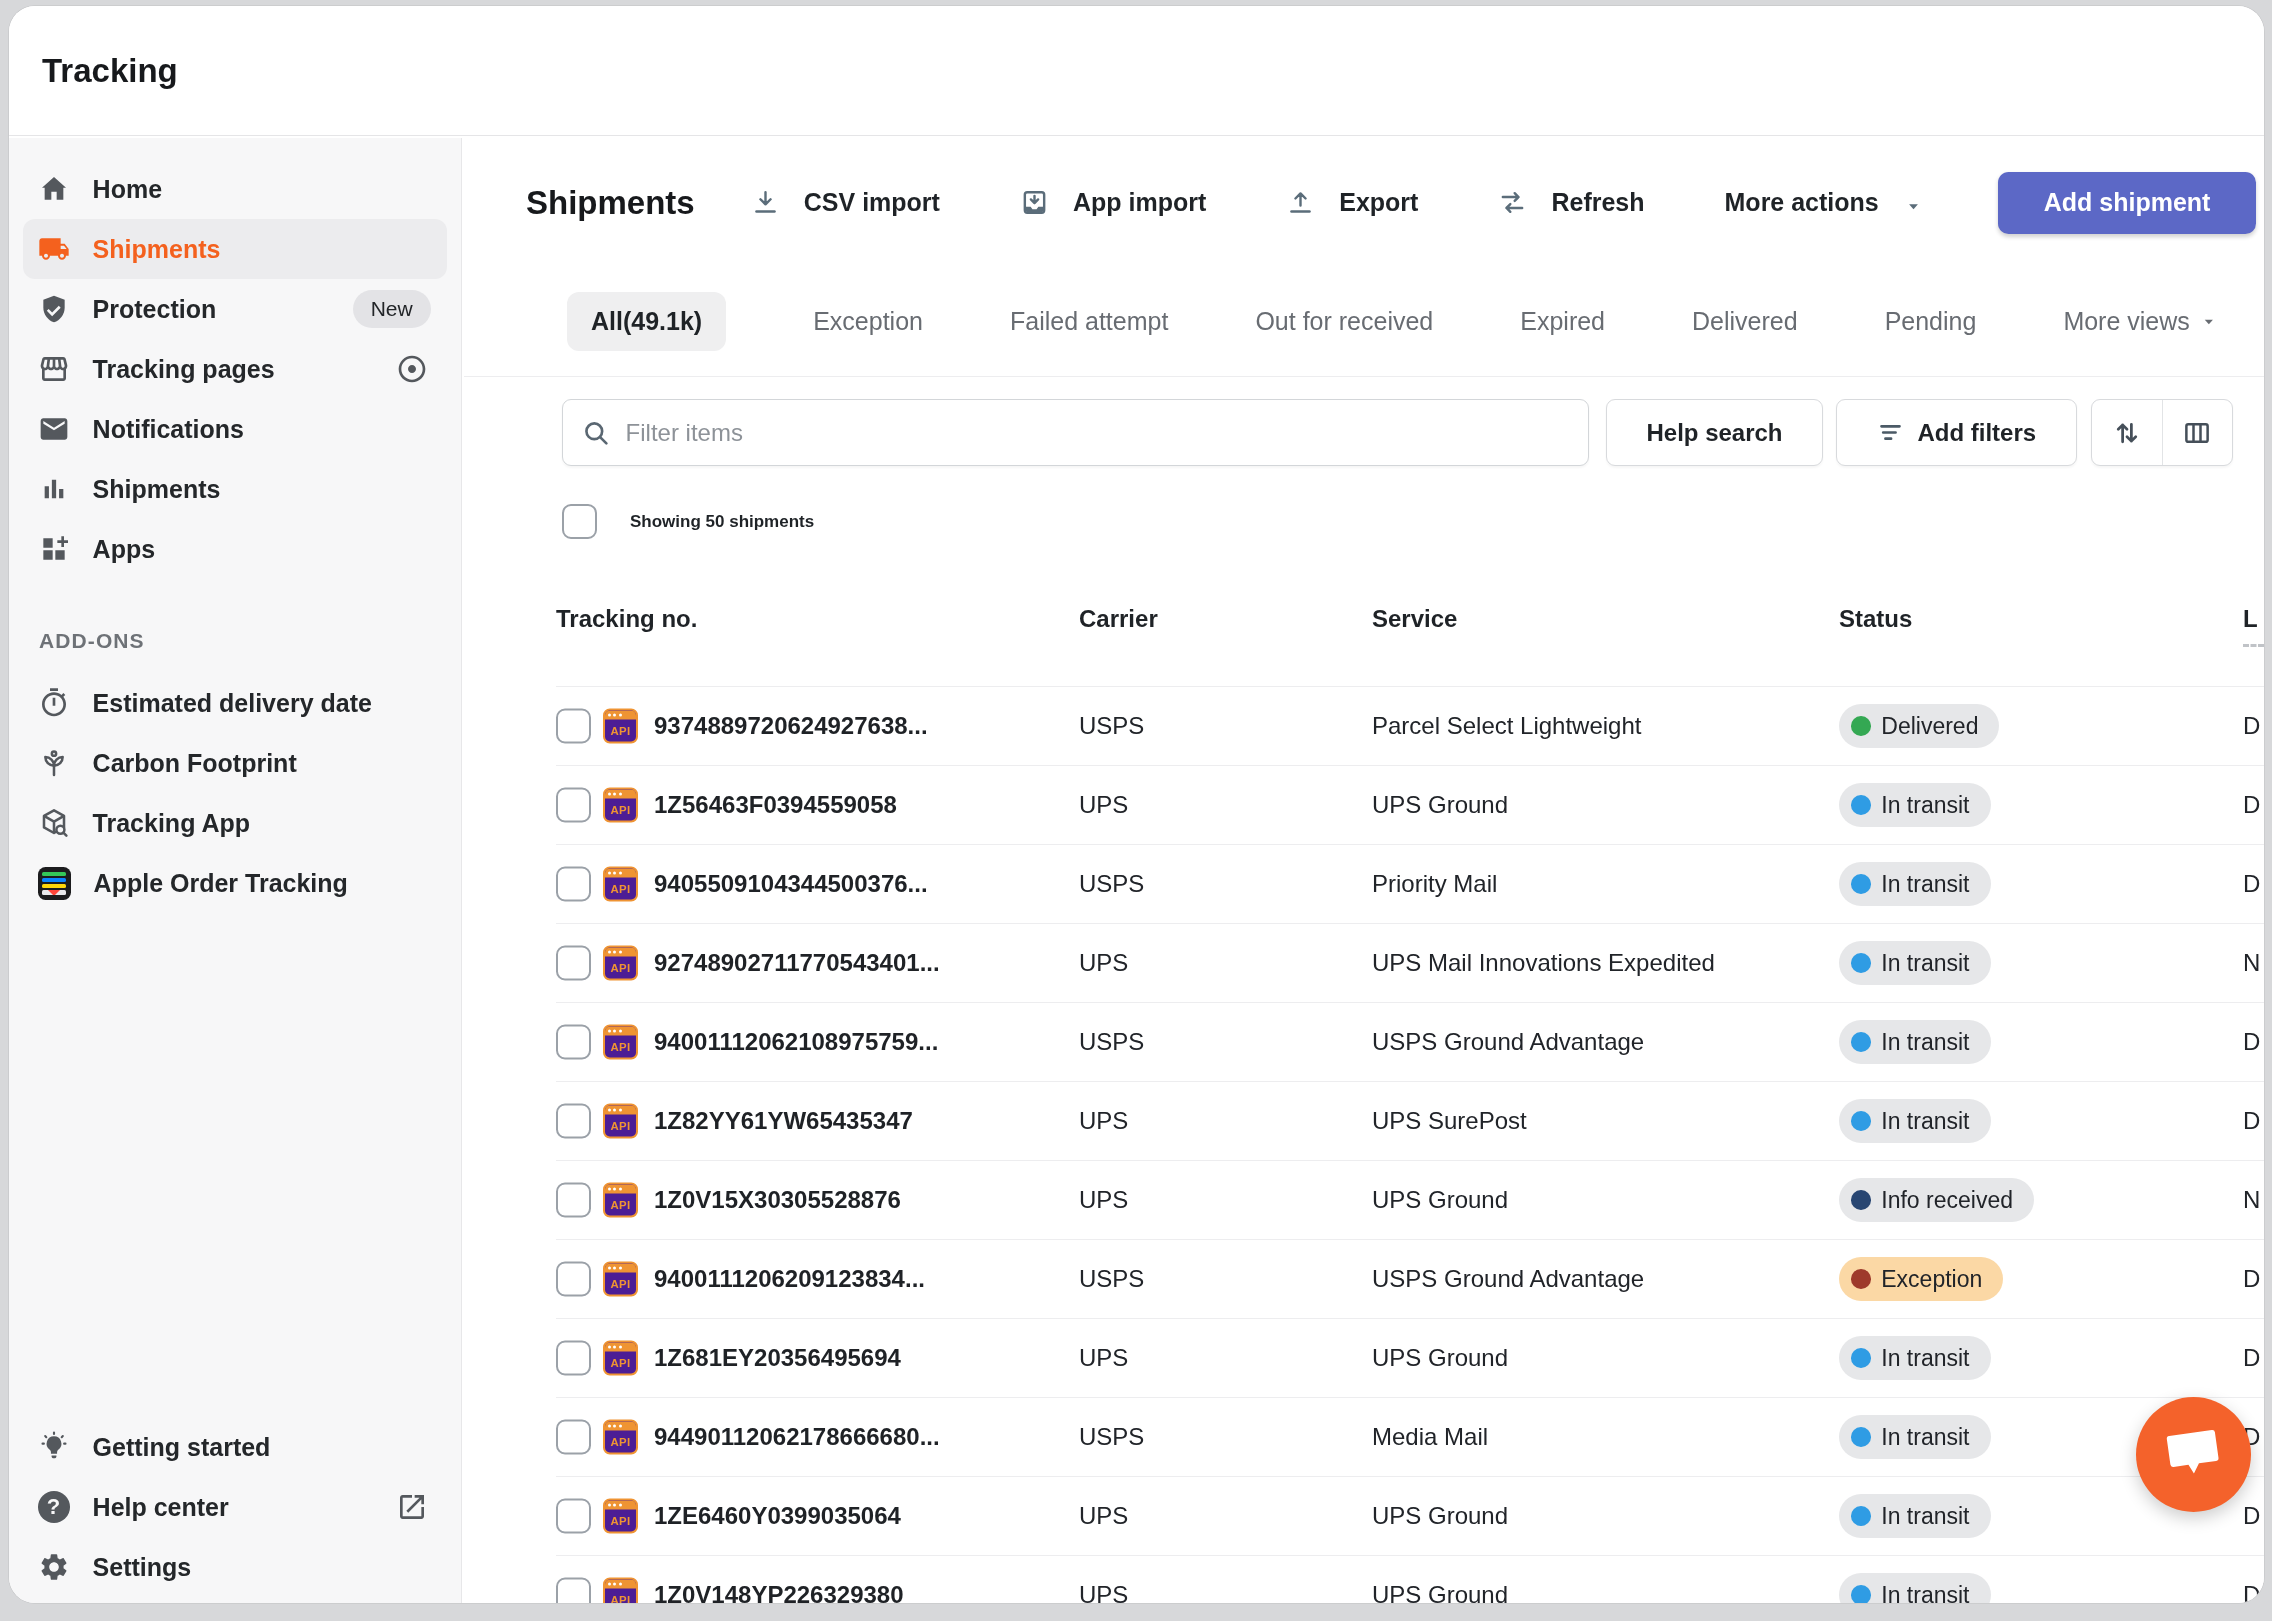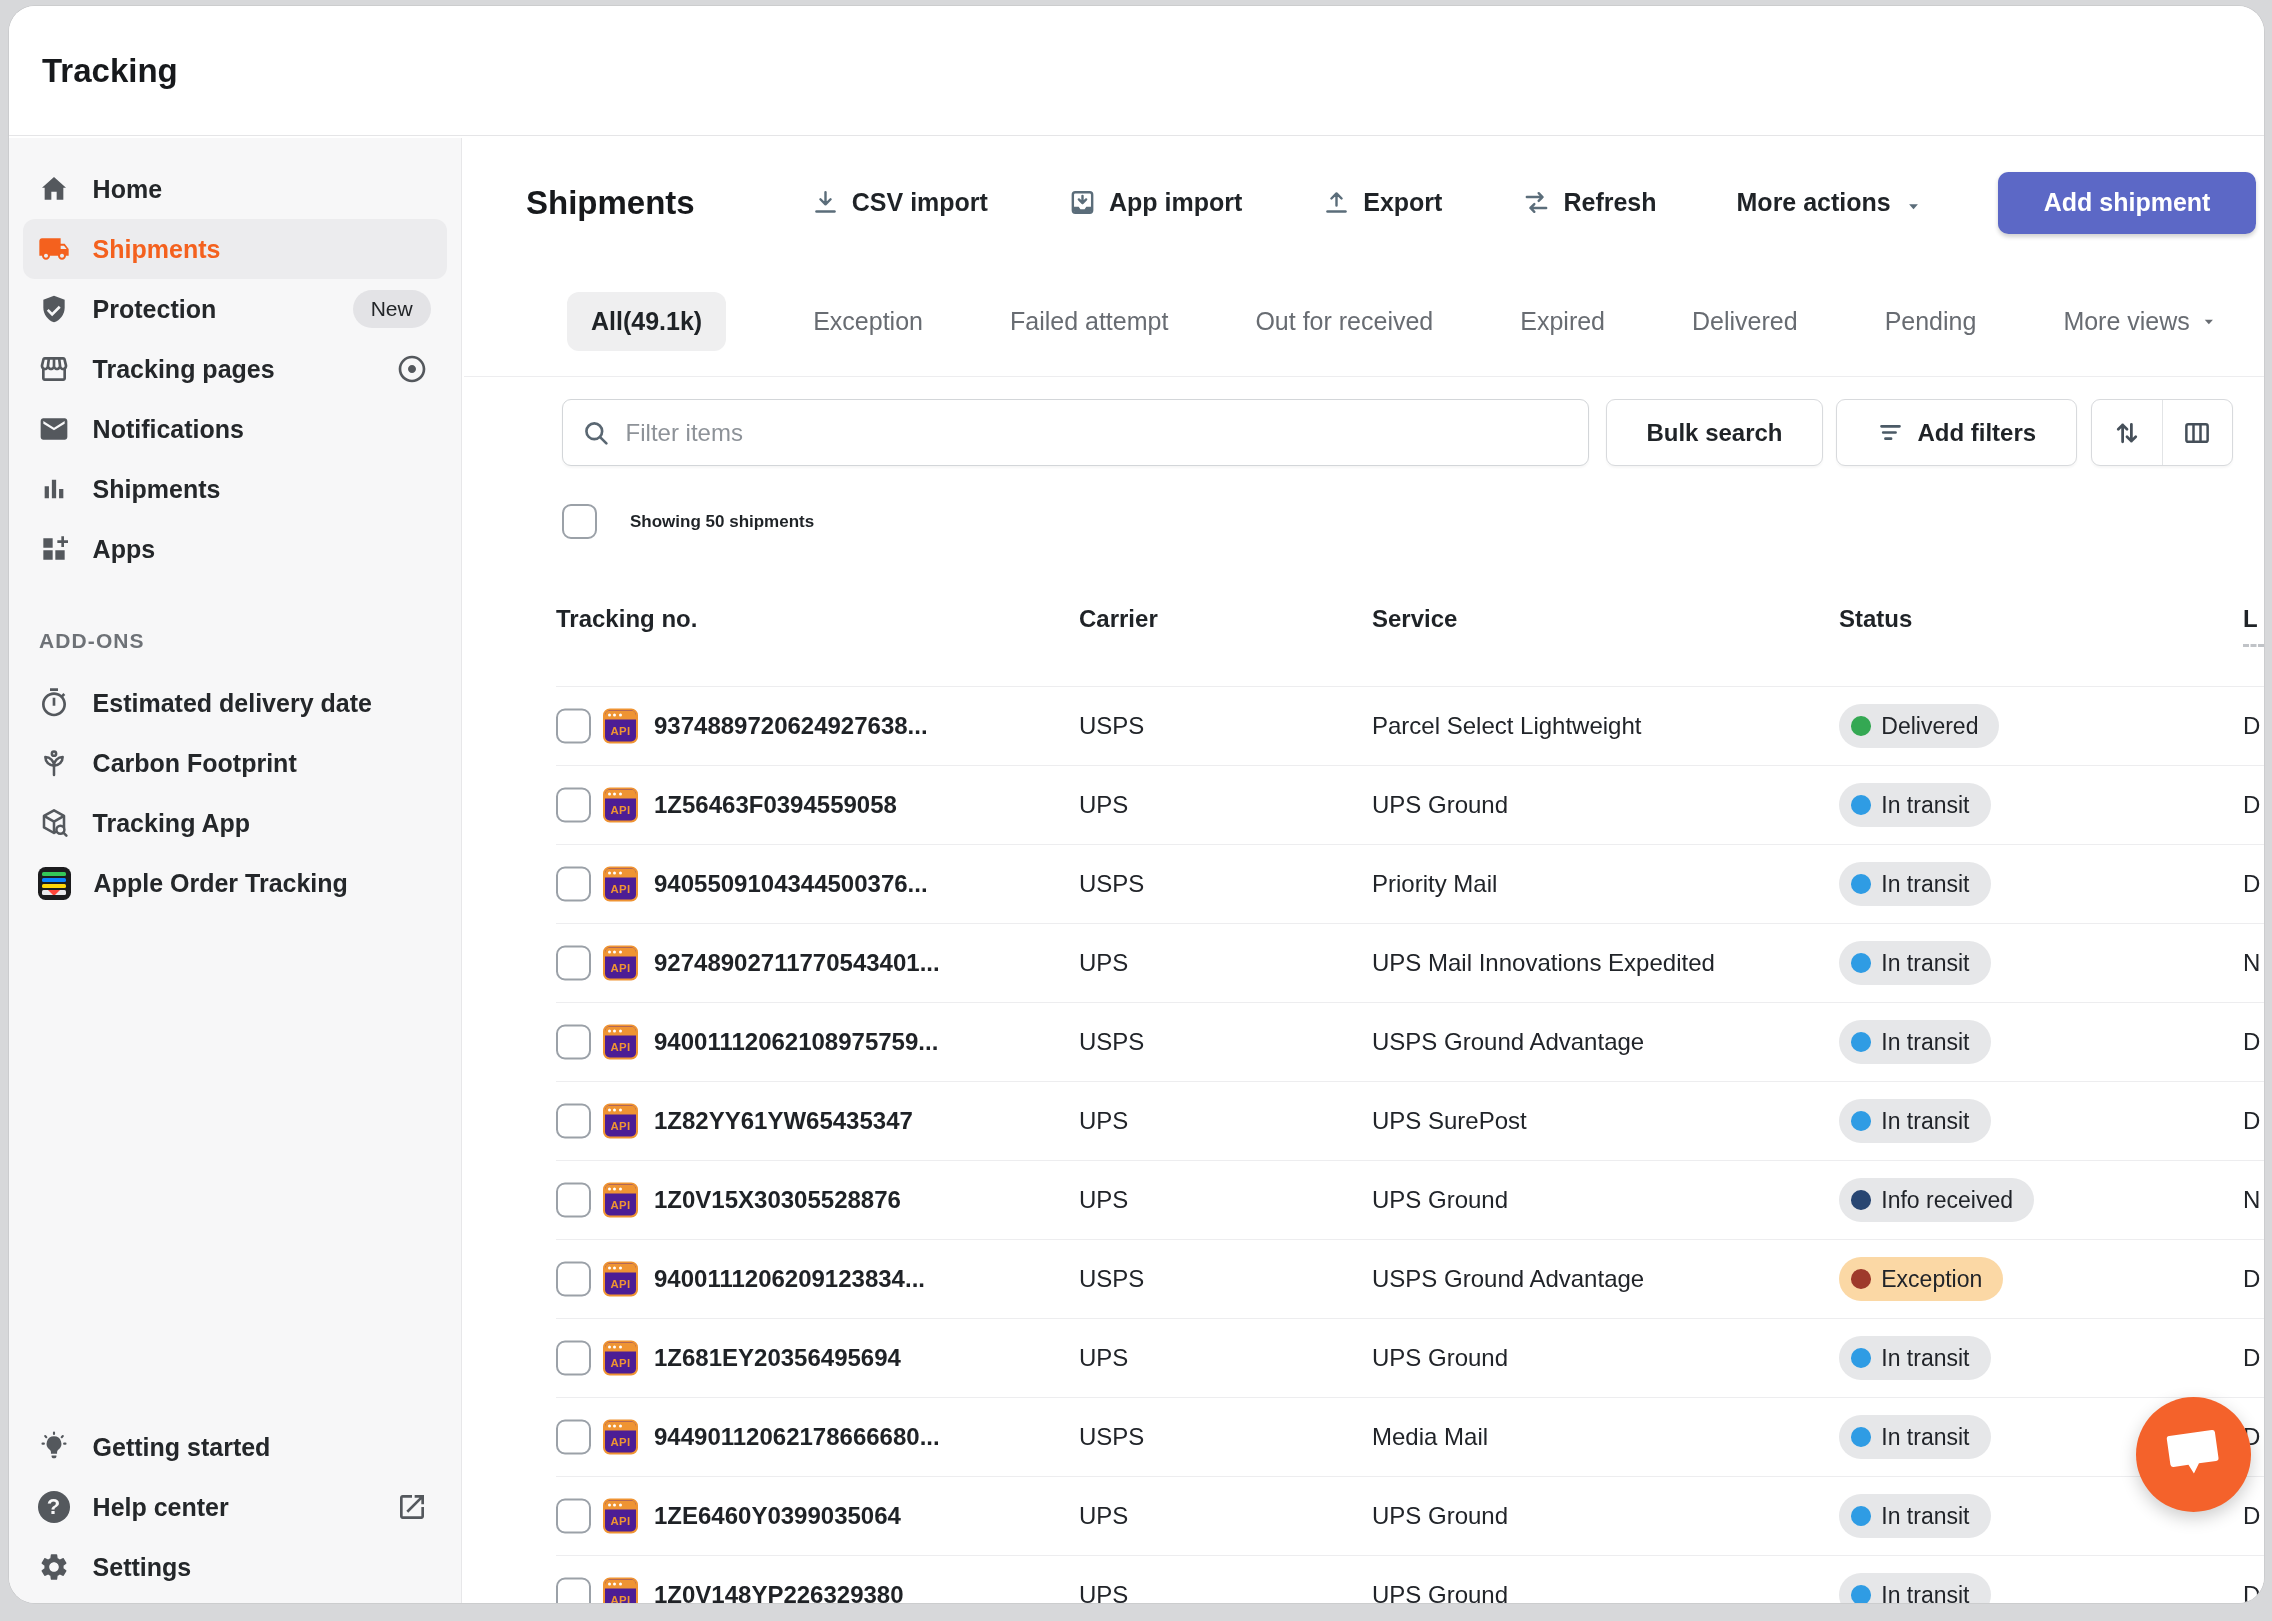--- a/index.html
+++ b/index.html
@@ -52,21 +52,21 @@
   .w-card{flex:1;background:#e9e9ec;border-radius:1.5px;position:relative;overflow:hidden}
   .w-notch{position:absolute;left:50%;top:0;transform:translateX(-50%);width:0;height:0;
            border-left:6px solid transparent;border-right:6px solid transparent;border-top:6px solid #ff453a}
 
   
   .main{position:absolute;left:455px;top:132px;right:0;bottom:0;background:#fff}
   .main-header{position:absolute;top:0;left:0;right:0;height:129px;display:flex;
                align-items:center;padding:0 7.6px 0 62px}
   .main-header h2{font-size:33px;font-weight:700;color:#17191c}
   .header-actions{margin-left:auto;display:flex;align-items:center;gap:68px}
-  .action-btn{display:flex;align-items:flex-end;gap:12px;font-size:25px;font-weight:600;
+  .action-btn{display:flex;align-items:flex-end;gap:24px;font-size:25px;font-weight:600;
               color:#1f2327;background:none;border:none;cursor:pointer;font-family:inherit;white-space:nowrap}
   .action-btn .icon{width:29px;height:29px;color:#5b6d7a}
   .caret{width:21px;height:21px;color:#5b6d7a;display:flex}
   .primary-btn{height:62px;padding:0 46px;background:var(--primary);color:#fff;font-size:25px;
                font-weight:600;border:none;border-radius:10.6px;box-shadow:0 2.3px 4.5px rgba(0,0,0,.18);
                cursor:pointer;font-family:inherit}
 
   .tabs-row{position:absolute;top:129px;left:0;right:0;height:110px;display:flex;align-items:center;
             padding-left:103px;gap:87px;border-bottom:1.5px solid #ededef}
   .tab{font-size:25px;color:#686c72;font-weight:500;cursor:pointer;white-space:nowrap;
@@ -372,21 +372,21 @@
 
     <div class="search-box">
       <span class="icon">
             <svg viewBox="0 0 24 24" fill="none" stroke="currentColor" stroke-width="2.2">
               <circle cx="11" cy="11" r="6.5"></circle>
               <path d="M15.8 15.8L21 21" stroke-linecap="round"></path>
             </svg>
           </span>
       <input type="text" placeholder="Filter items" style="">
     </div>
-    <button class="btn-outline bulk-btn">Bulk search</button>
+    <button class="btn-outline bulk-btn">Help search</button>
     <button class="btn-outline filters-btn">
       <span class="icon">
             <svg viewBox="0 0 24 24" fill="none" stroke="currentColor" stroke-width="2.4" stroke-linecap="round">
               <path d="M4 6.5h16M5.5 12h11M7.5 17.5h5"></path>
             </svg>
           </span>
       <span>Add filters</span>
     </button>
     <div class="icon-group">
       <span class="half">

